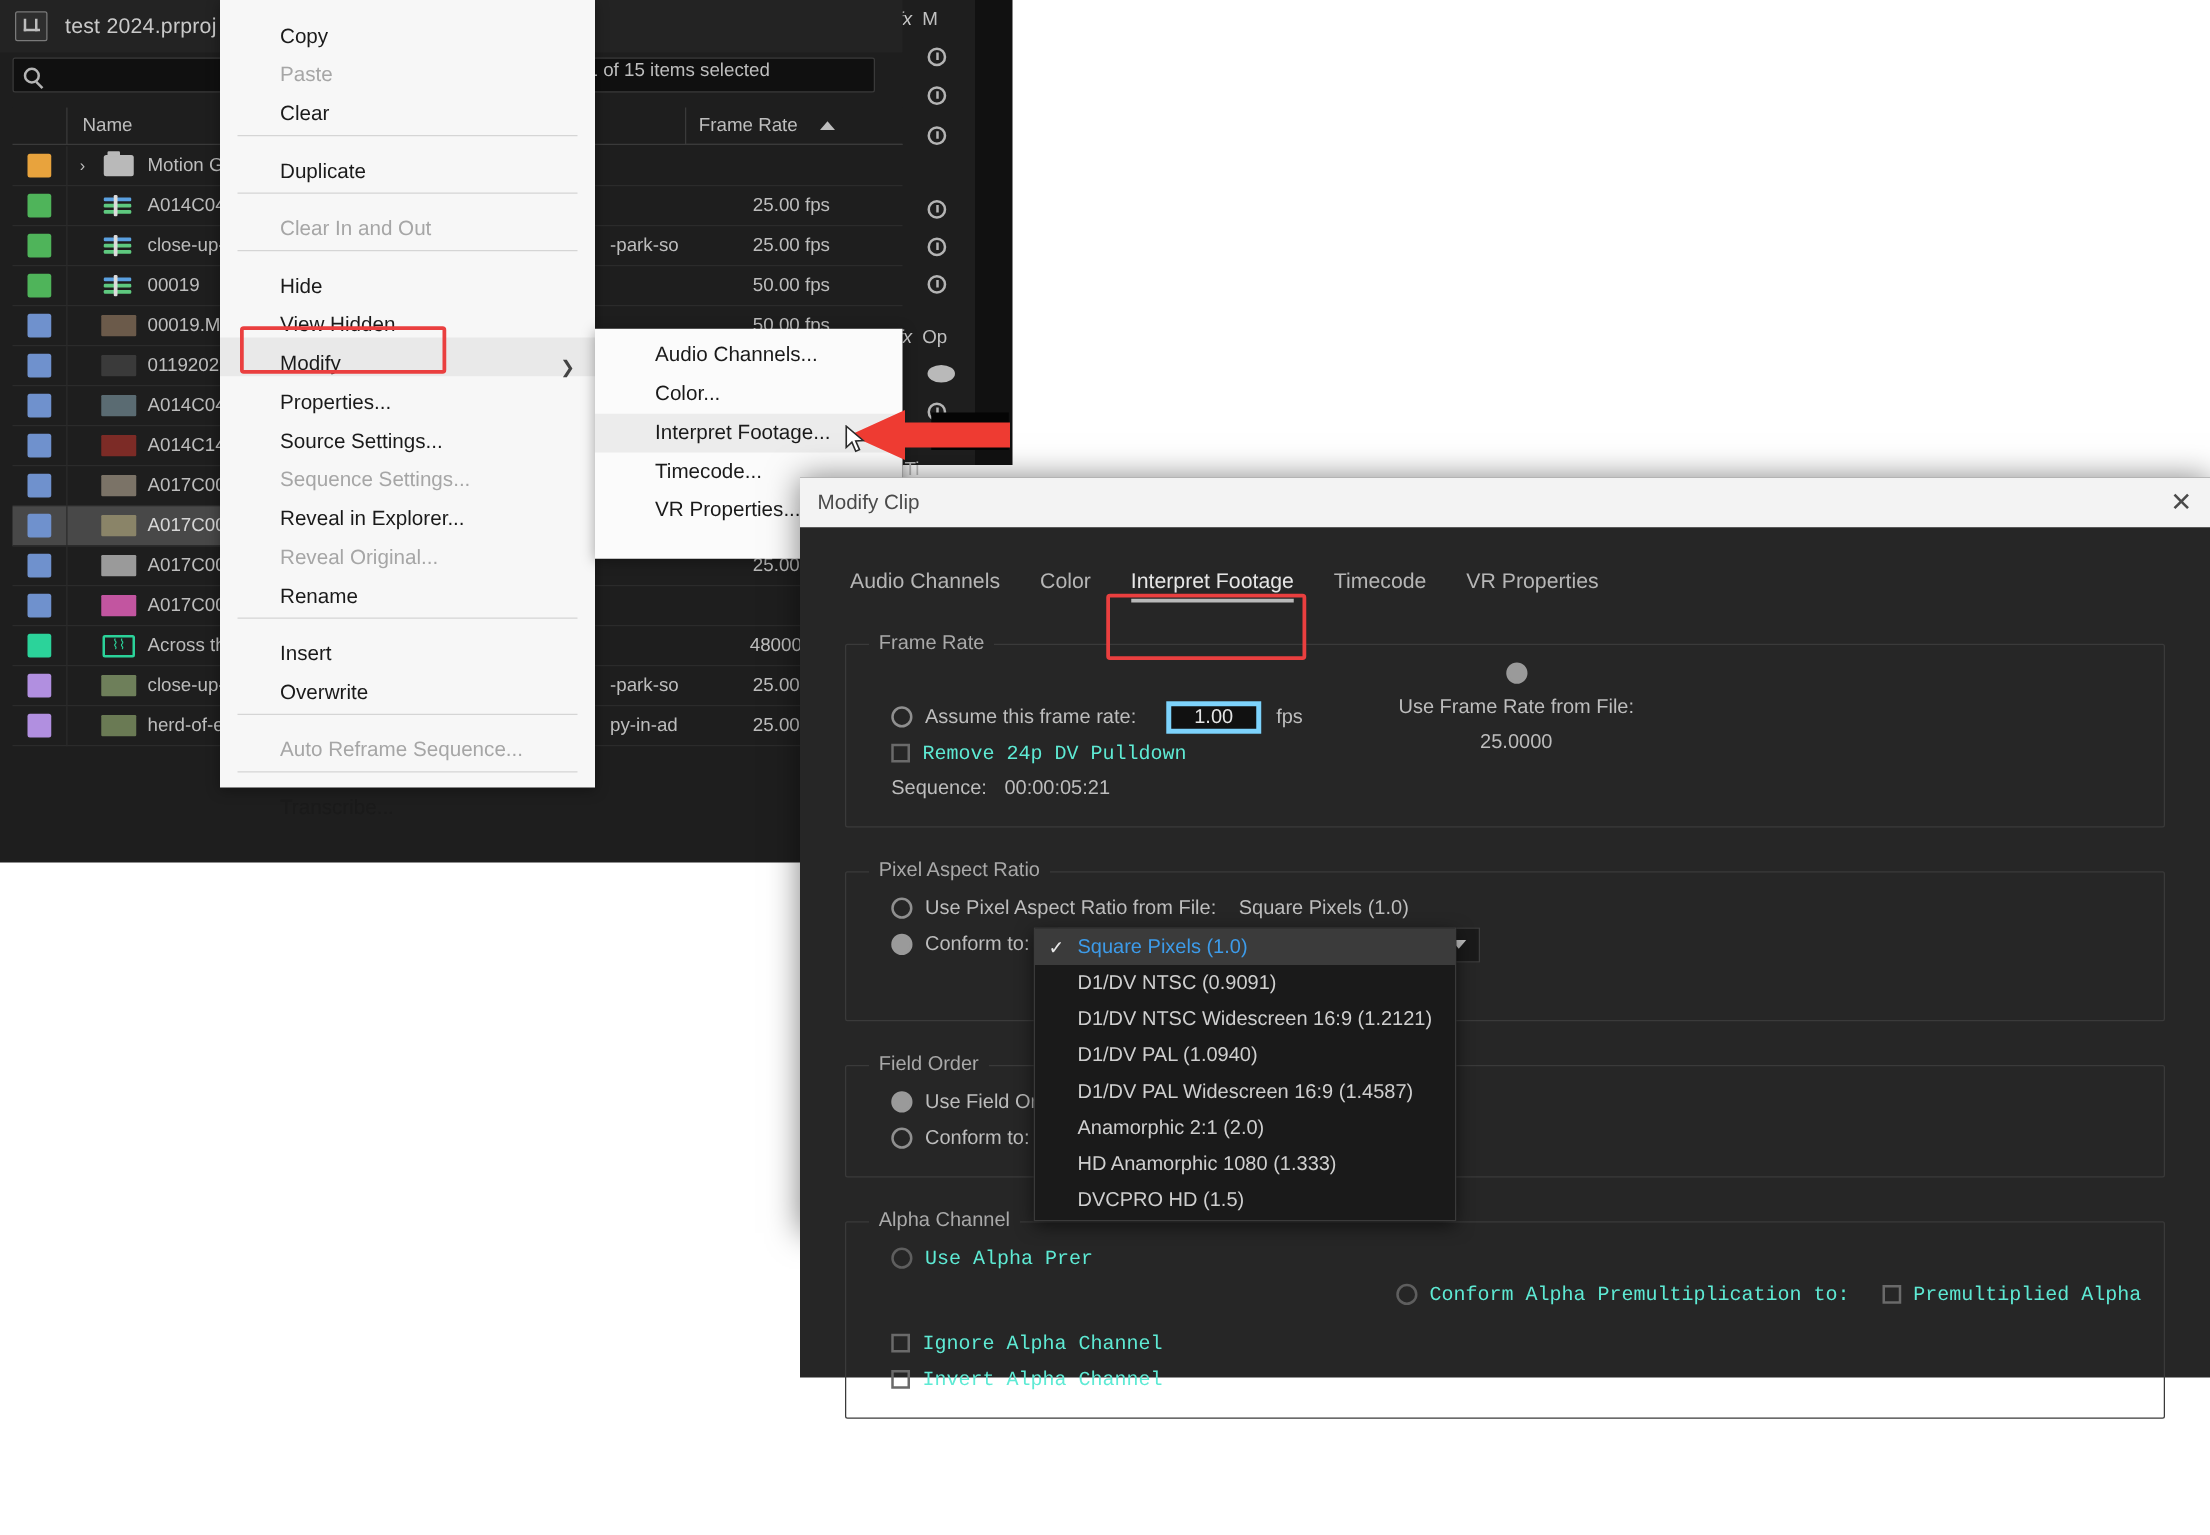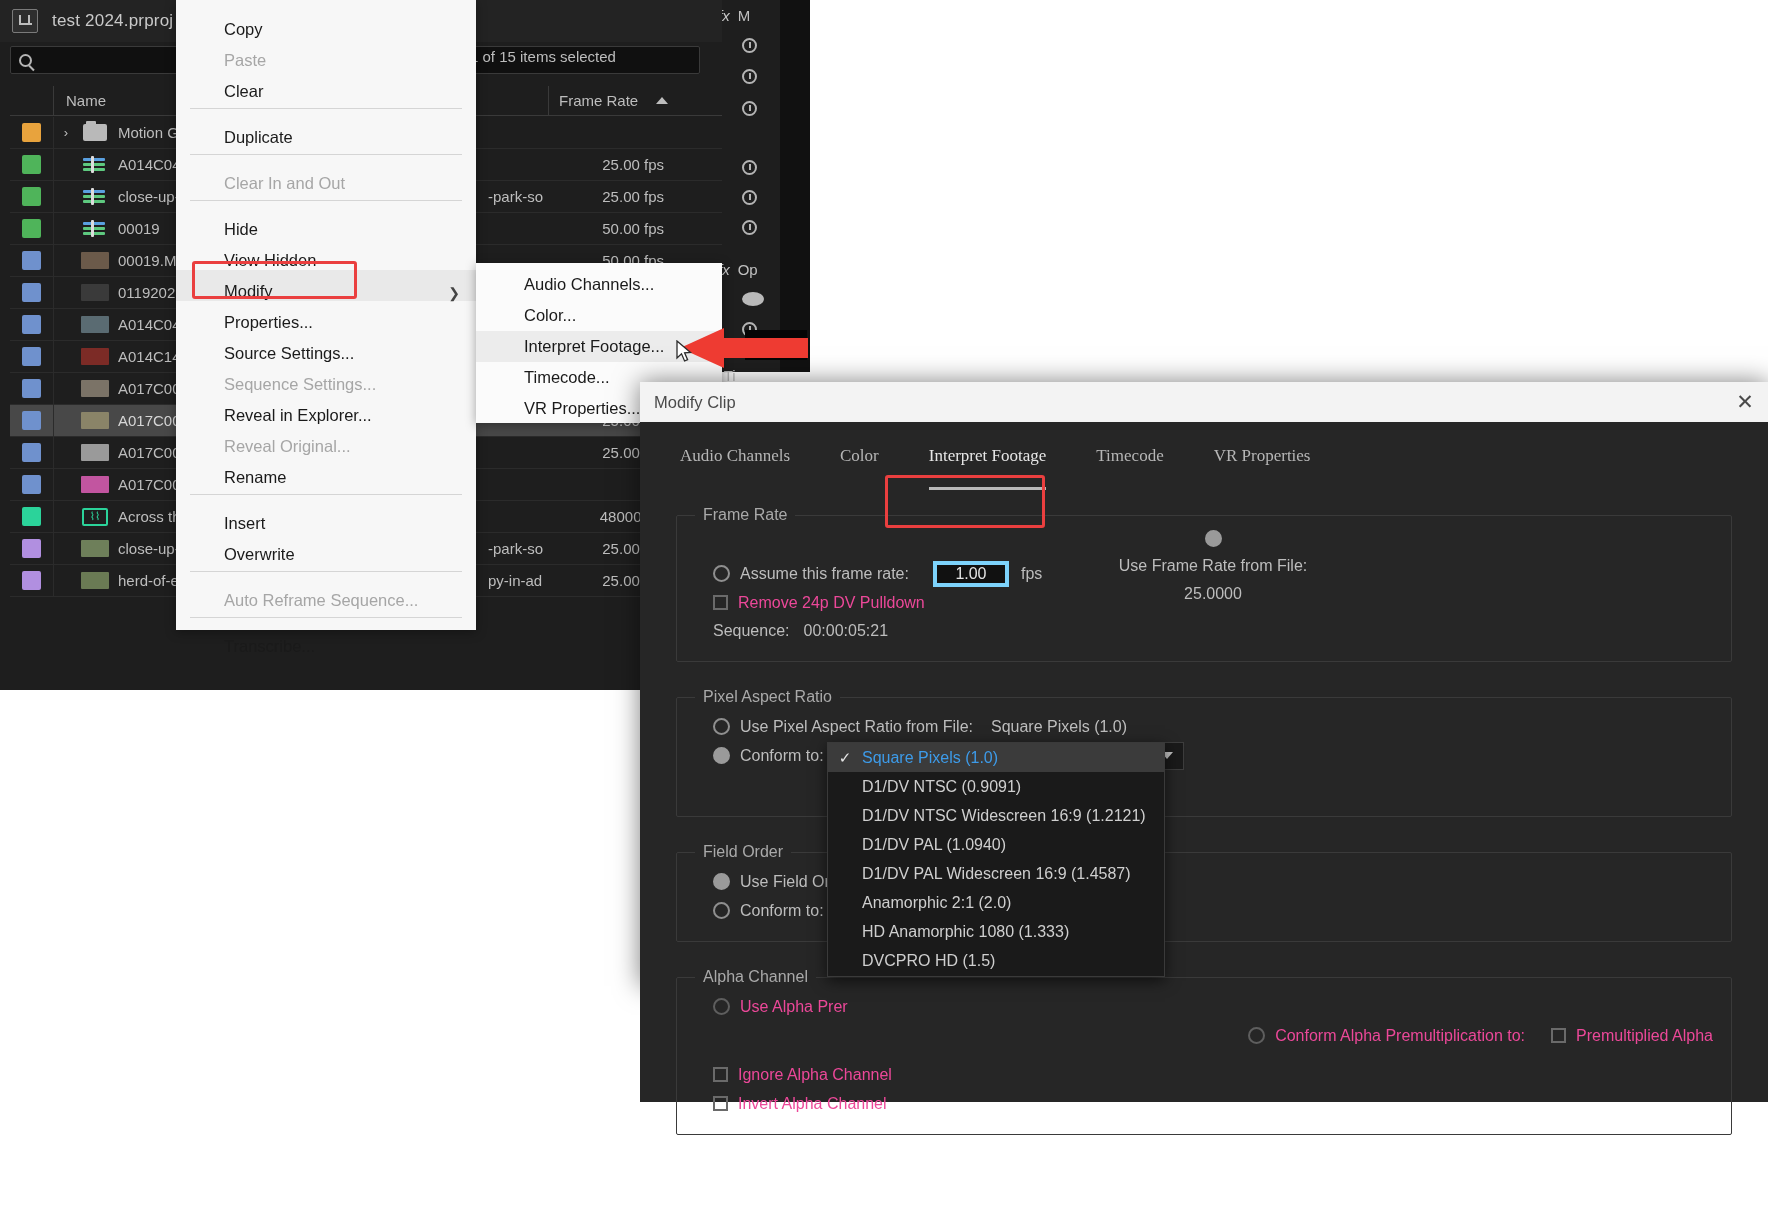--- a/index.html
+++ b/index.html
@@ -116,21 +116,21 @@
   .ctx-item.disabled { color:#a6a6a6; }
   .ctx-item.highlight { background:#e9e9e9; }
   .ctx-sep { height:1px; background:#d5d5d5; margin:7px 14px; }
   .ctx-arrow { margin-left:auto; margin-right:16px; color:#444; font-size:14px; }
   .redbox {
     position:absolute; border:3px solid #ea3f3f; border-radius:3px; pointer-events:none;
   }
 
   
   .sub-menu {
-    position:absolute; left:476px; top:263px; width:246px; height:160px;
+    position:absolute; left:476px; top:263px; width:246px; height:184px;
     background:#fbfbfb; color:#1a1a1a; font-size:16.5px;
     box-shadow: 0 2px 10px rgba(0,0,0,.35); padding-top:6px;
   }
   .sub-item { height:31px; display:flex; align-items:center; padding-left:48px; white-space:nowrap; }
   .sub-item.highlight { background:#ececec; }
 
   
   .cursor {
     position:absolute; width:0;height:0; z-index:60;
   }
@@ -146,34 +146,34 @@
   }
   .dlg-title-bar {
     height:40px; background:#f3f3f3; display:flex; align-items:center;
     padding-left:14px; color:#4a4a4a; font-size:16.5px;
   }
   .dlg-close {
     margin-left:auto; width:46px; height:40px; display:flex; align-items:center; justify-content:center;
     color:#4a4a4a; font-size:21px;
   }
   .dlg-body { position:relative; height:680px; background:#262626; padding:24px 36px 0 36px; }
-  .dlg-tabs { display:flex; gap:50px; height:44px; padding-left:4px;font-family:Liberation Serif, serif; }
+  .dlg-tabs { display:flex; gap:32px; align-items:center; height:44px; padding-left:4px; }
   .dlg-tab { color:#b6b6b6; font-size:17px; padding-bottom:7px; position:relative; }
   .dlg-tab.active { color:#e6e6e6; }
   .dlg-tab.active:after{
     content:""; position:absolute; left:0; right:0; bottom:0; height:3px; background:#b9b9b9;
   }
 
   fieldset.group {
     border:1px solid #3a3a3a; border-radius:2px; margin-top:20px; padding:6px 18px 16px 18px;
   }
   fieldset.group > legend { color:#a9a9a9; font-size:16px; padding:0 8px; }
 
   .opt-row { display:flex; align-items:center; gap:10px; height:29px; font-size:16px; color:#bdbdbd; }
-  .opt-row.dim { color:#ec4899; }
+  .opt-row.dim { color:#5eead4;font-family:Liberation Mono, monospace; }
   .radio { width:17px;height:17px;border-radius:50%;border:2px solid #8f8f8f; background:transparent; flex:none;}
   .radio.on { background:#9a9a9a; border-color:#9a9a9a; }
   .radio.dimr { border-color:#5e5e5e; }
   .cbox { width:15px;height:15px;border:2px solid #6a6a6a; flex:none; }
   .val { color:#bdbdbd; }
   .fps-input {
     width:76px; height:26px; background:#111; border:4px solid #7dd3fc; color:#e4e4e4;
     display:flex; align-items:center; justify-content:center; font-size:16px;
   }
   .dur-row { display:flex; align-items:center; gap:14px; height:28px; font-size:16px; color:#bdbdbd; padding-left:1px;}

